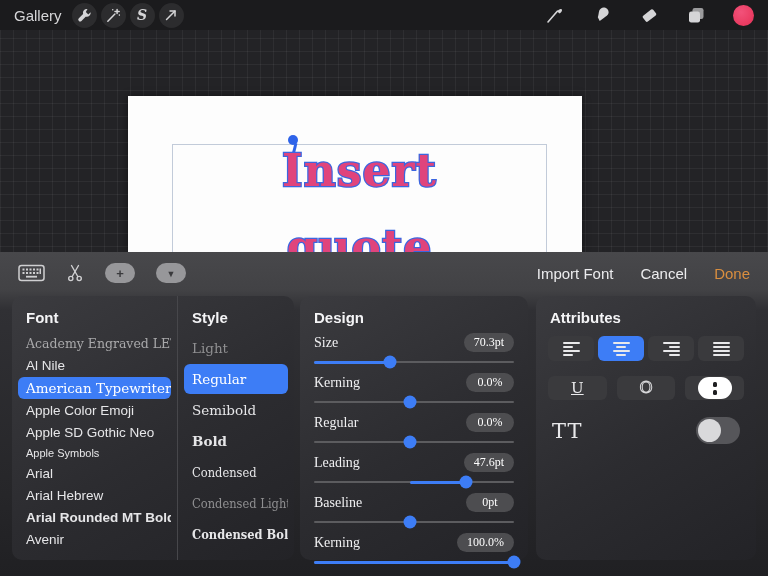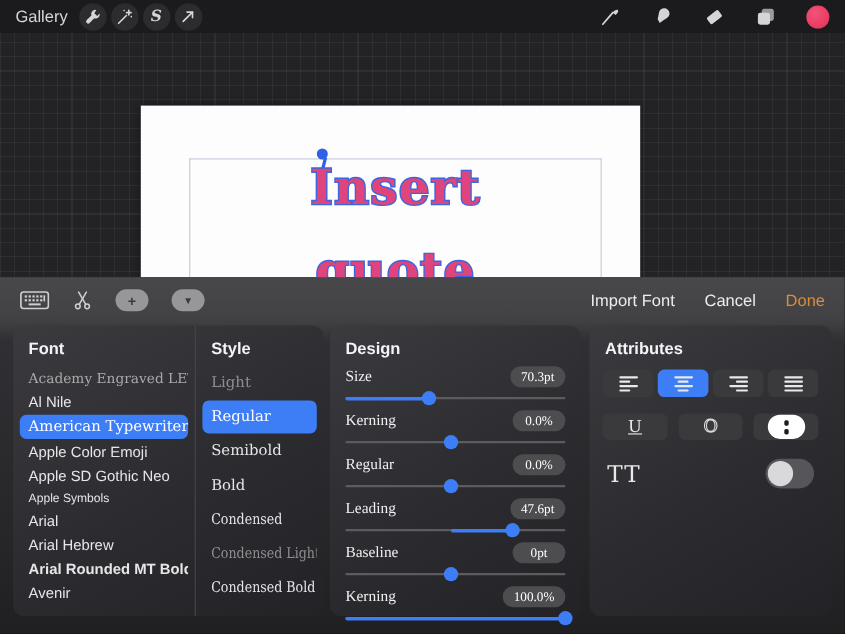--- a/index.html
+++ b/index.html
@@ -58,21 +58,21 @@
   .list-item{padding:3px 8px;border-radius:6px;margin:1px 0;font-size:13.5px;color:#e6e6e8;white-space:nowrap;overflow:hidden;}
   .list-item.selected{background:#3D7DF6;color:#fff;}
   .engraved{font-family:"DejaVu Serif",serif;color:#a9a9ab;font-size:12.5px;}
   .typewriter{font-family:"DejaVu Serif",serif;}
   .symbols{font-size:11px;}
   .sans-bold{font-weight:bold;}
   .style-list .list-item{padding:7px 8px;font-family:"DejaVu Serif",serif;}
   .tw-light{color:#8f8f91;}
   .tw-cond-light{color:#8f8f91;}
   .tw-semibold{font-weight:500;}
-  .tw-bold,.tw-cond-bold{font-weight:normal;}
+  .tw-bold,.tw-cond-bold{font-weight:bold;}
   .cond{display:inline-block;transform:scaleX(.85);transform-origin:left center;}
 
   
   .slider-row{margin:3px 14px 0;font-family:Liberation Serif, serif;}
   .slider-head{display:flex;align-items:center;justify-content:space-between;height:21px;}
   .slider-label{font-size:14px;color:#f0f0f2;}
   .slider-value{background:#4d4d50;border-radius:11px;padding:3px 10px;font-size:12px;color:#fff;min-width:28px;text-align:center;line-height:1.1;}
   .slider-track-wrap{position:relative;height:15px;margin-top:1px;}
   .slider-track{position:absolute;left:0;right:0;top:7px;height:2px;background:#5c5c5f;border-radius:1px;}
   .slider-fill{position:absolute;top:6.5px;height:3px;background:#3D7DF6;border-radius:2px;}

